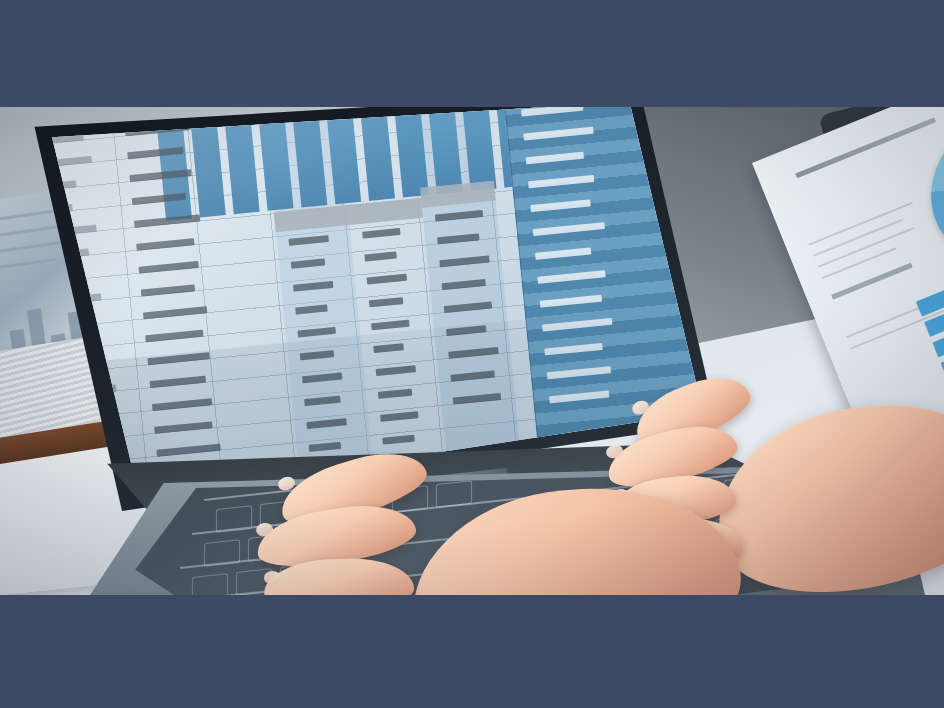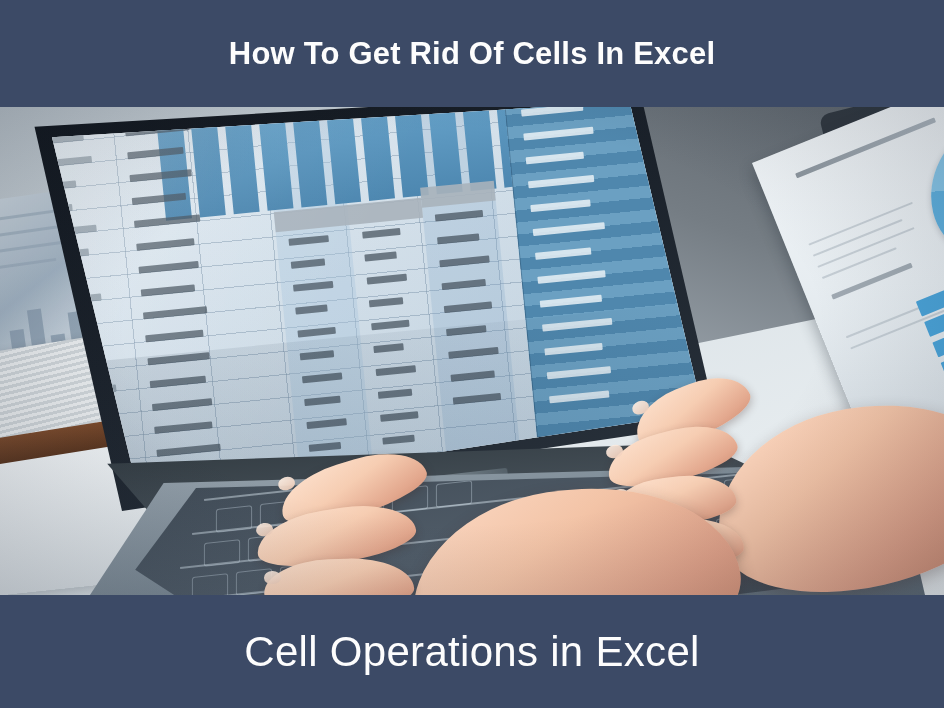--- a/index.html
+++ b/index.html
@@ -168,23 +168,20 @@
 
   
   .vignette{position:absolute;inset:0;pointer-events:none;
     background:radial-gradient(ellipse at 50% 45%,rgba(0,0,0,0) 52%,rgba(20,30,45,.22) 100%);}
 </style>
 </head>
 <body>
 
 <div id="page">
 
-  <div class="banner" id="top-banner">
-    <div id="title-text">How To Get Rid Of Cells In Excel</div>
-  </div>
 
   <div id="hero">
 
     <div class="desk-light"></div>
     <div class="desk-dark"></div>
     <div class="desk-object"></div>
 
     <div id="reflection">
       <div class="rline" style="top:18px"></div>
       <div class="rline" style="top:34px;width:78px"></div>
@@ -413,17 +410,14 @@
         <div class="finger" style="left:4px;top:116px;width:150px;height:52px;transform:rotate(-2deg);"></div>
         <div class="nail" style="left:4px;top:128px;transform:rotate(-2deg);"></div>
 
       </div>
 
     </div>
 
     <div class="vignette"></div>
   </div>
 
-  <div class="banner" id="bottom-banner">
-    <div id="subtitle-text">Cell Operations in Excel</div>
-  </div>
 
 </div>
 
 </body></html>

